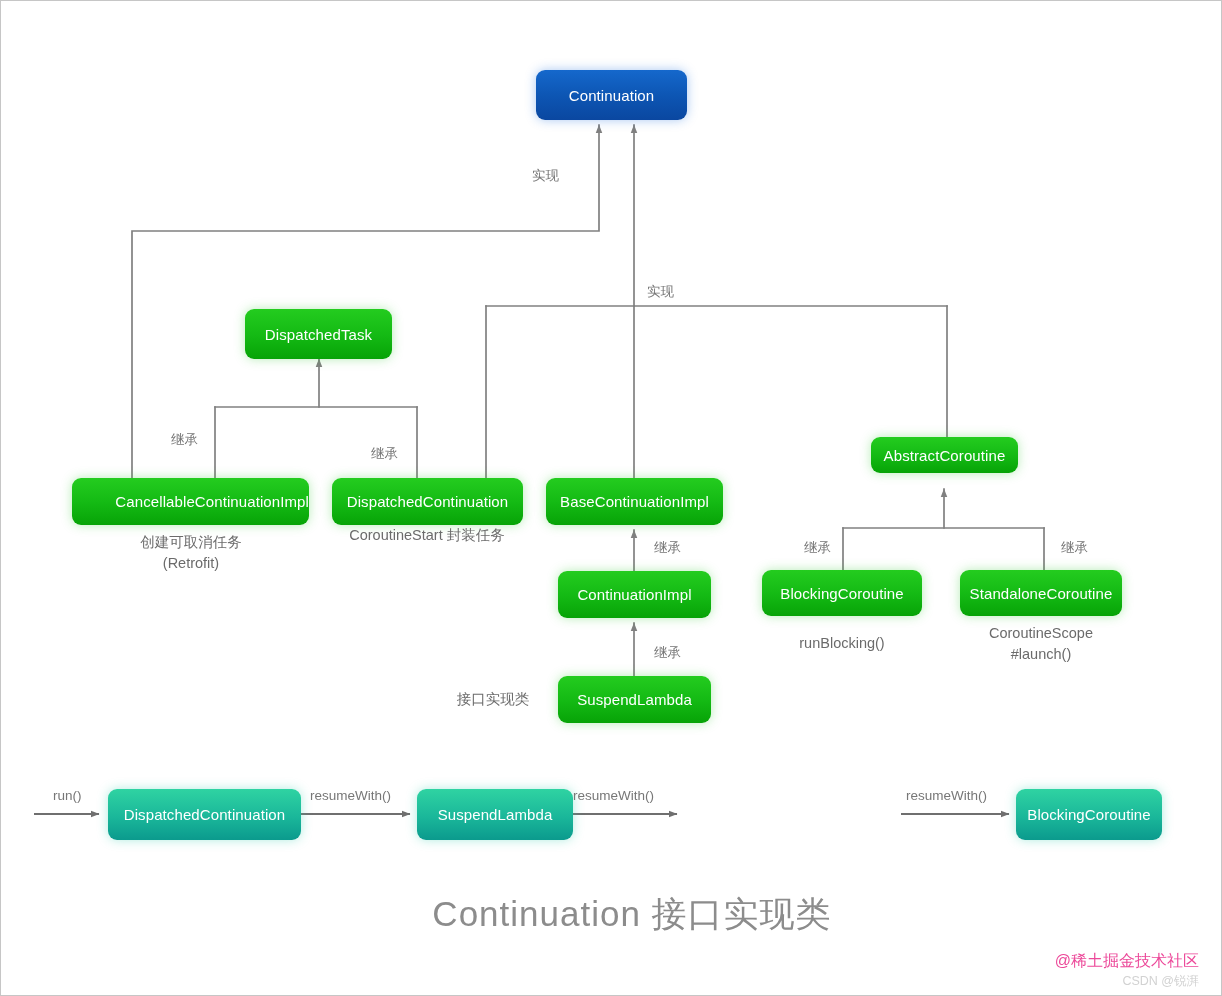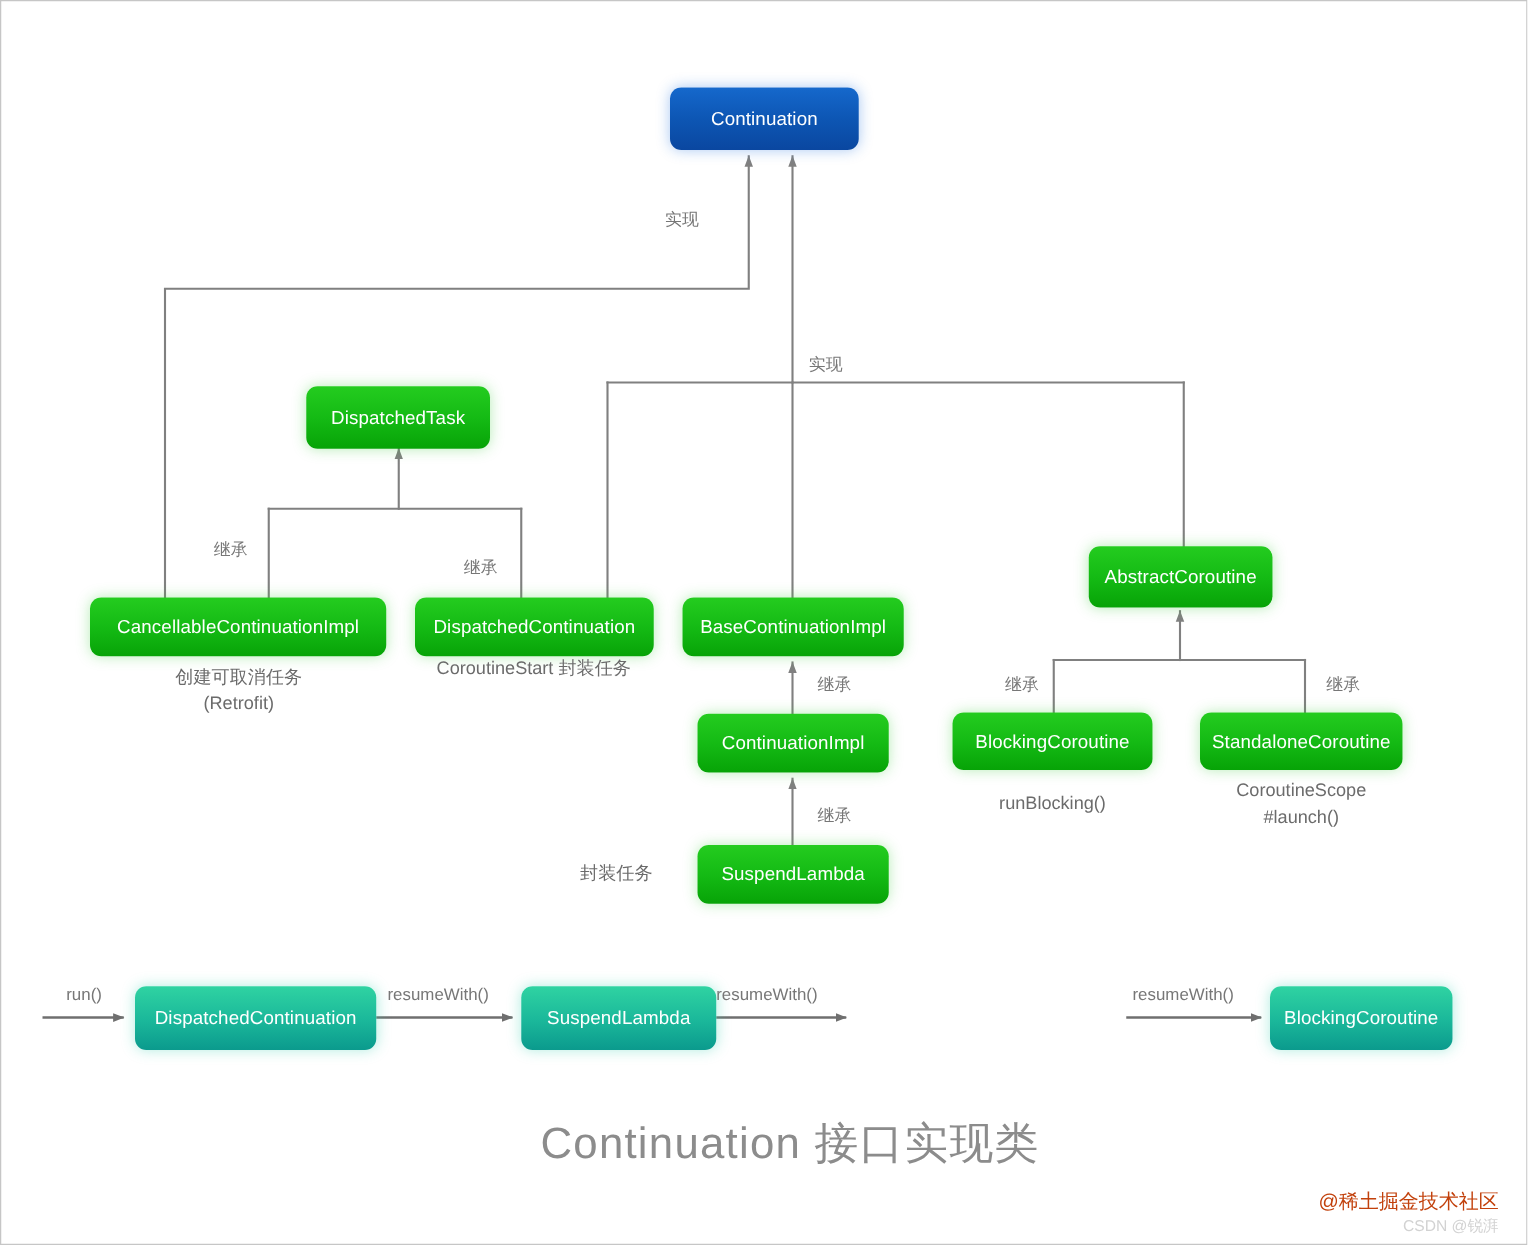--- a/index.html
+++ b/index.html
@@ -79,21 +79,21 @@
   .watermark {
     position: absolute;
     color: #dcdcdc;
     text-align: right;
     white-space: nowrap;
   }
   #watermark-primary {
     right: 22px;
     top: 950px;
     font-size: 16px;
-    color: #c2410c;
+    color: #ec4899;
   }
   #watermark-secondary {
     right: 22px;
     top: 972px;
     font-size: 12.5px;
     color: #d2d2d2;
   }
 </style>
 </head>
 <body>
@@ -144,41 +144,41 @@
   </svg>
 
   <div class="node blue" style="left:535px; top:69px; width:151px; height:50px;">
     <span>Continuation</span>
   </div>
 
   <div class="node green" style="left:244px; top:308px; width:147px; height:50px;">
     <span>DispatchedTask</span>
   </div>
 
-  <div class="node green" style="left:71px; top:477px; width:237px; height:47px;">
+  <div class="node green" style="left:71px; top:477px; width:237px; height:47px;justify-content:flex-end;">
     <span>CancellableContinuationImpl</span>
   </div>
 
   <div class="node green" style="left:331px; top:477px; width:191px; height:47px;">
     <span>DispatchedContinuation</span>
   </div>
 
   <div class="node green" style="left:557px; top:570px; width:153px; height:47px;">
     <span>ContinuationImpl</span>
   </div>
 
   <div class="node green" style="left:545px; top:477px; width:177px; height:47px;">
     <span>BaseContinuationImpl</span>
   </div>
 
   <div class="node green" style="left:557px; top:675px; width:153px; height:47px;">
     <span>SuspendLambda</span>
   </div>
 
-  <div class="node green" style="left:870px; top:436px; width:147px; height:49px;">
+  <div class="node green" style="left:870px; top:436px; width:147px; height:36px;">
     <span>AbstractCoroutine</span>
   </div>
 
   <div class="node green" style="left:761px; top:569px; width:160px; height:46px;">
     <span>BlockingCoroutine</span>
   </div>
 
   <div class="node green" style="left:959px; top:569px; width:162px; height:46px;">
     <span>StandaloneCoroutine</span>
   </div>
@@ -206,21 +206,21 @@
   <div class="edge-label" style="left:1060px; top:538px;">继承</div>
 
   <div class="edge-label" style="left:52px; top:787px;">run()</div>
   <div class="edge-label" style="left:309px; top:787px;">resumeWith()</div>
   <div class="edge-label" style="left:572px; top:787px;">resumeWith()</div>
   <div class="edge-label" style="left:905px; top:787px;">resumeWith()</div>
 
   <div class="caption" style="left:70px; top:531px; width:240px;">创建可取消任务
 (Retrofit)</div>
   <div class="caption" style="left:316px; top:524px; width:220px;">CoroutineStart 封装任务</div>
-  <div class="caption" style="left:440px; top:688px; width:104px;">封装任务</div>
+  <div class="caption" style="left:440px; top:688px; width:104px;">接口实现类</div>
   <div class="caption" style="left:761px; top:632px; width:160px;">runBlocking()</div>
   <div class="caption" style="left:959px; top:622px; width:162px;">CoroutineScope
 #launch()</div>
 
   <div id="diagram-title">Continuation 接口实现类</div>
   <div class="watermark" id="watermark-primary">@稀土掘金技术社区</div>
   <div class="watermark" id="watermark-secondary">CSDN @锐湃</div>
 
 </div>
 

